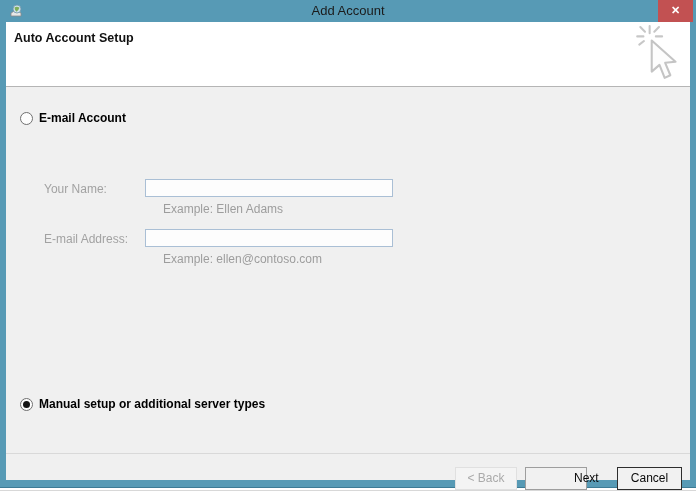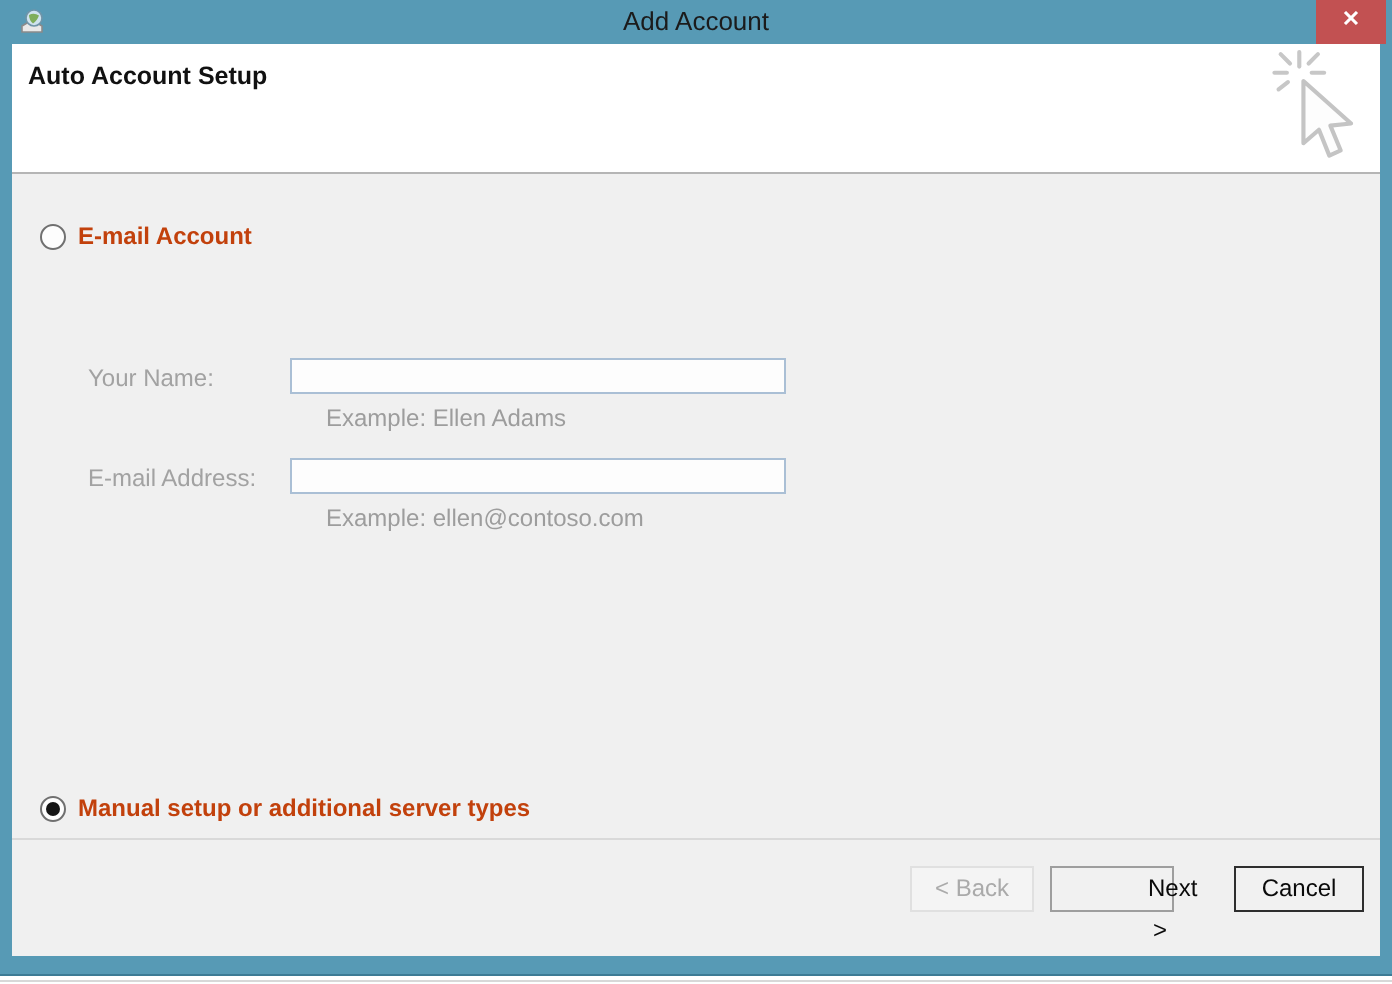--- a/index.html
+++ b/index.html
@@ -22,29 +22,29 @@
          background:#ffffff; border-bottom:1px solid #b5b5b5; }
   .hdr-title { position:absolute; left:8px; top:9px; font-size:12.5px;
                font-weight:bold; color:#111111; }
   .hdr-sub { position:absolute; left:27px; top:27px; font-size:12px; color:#1c1c1c; }
   .hdr-art { position:absolute; left:625px; top:3px; width:58px; height:58px; }
   
   .radio { position:absolute; width:13px; height:13px; border:1px solid #707070;
            border-radius:50%; background:#fdfdfd; }
   .radio.selected::after { content:""; position:absolute; left:2px; top:2px;
            width:7px; height:7px; border-radius:50%; background:#151515; }
-  .radio-label { position:absolute; font-size:12px; font-weight:bold; color:#c2410c; }
+  .radio-label { position:absolute; font-size:12px; font-weight:bold; color:#000000; }
   
   .fld-label { position:absolute; font-size:12px; color:#a2a2a2; }
   .fld-input { position:absolute; width:248px; height:18px; background:#fdfdfd;
                border:1px solid #aabfd5; font-size:12px; padding:0 3px;
                font-family:"Liberation Sans", sans-serif; }
   .fld-example { position:absolute; font-size:12px; color:#9d9d9d; }
   
-  .btnbar { position:absolute; left:0; top:397px; width:684px; height:27px;
+  .btnbar { position:absolute; left:0; top:431px; width:684px; height:27px;
             border-top:1px solid #d9d9d9; background:#f0f0f0; }
   .btn { position:absolute; top:13px; height:23px; font-size:12px; color:#0a0a0a;
          background:#f1f1f1; border:1px solid #9e9e9e; text-align:center;
          line-height:21px; cursor:default; font-family:"Liberation Sans", sans-serif; }
   .btn.disabled { color:#aaaaaa; border-color:#e0e0e0; background:#f4f4f4; }
   .btn.default { border:1px solid #2e2e2e; }
   .btn-back { left:449px; width:62px; }
   .btn-next { left:519px; width:62px;padding-left:48px; }
   .btn-cancel { left:611px; width:65px; }
   .desktop-line { position:absolute; left:0; top:490px; width:696px; height:1px;

